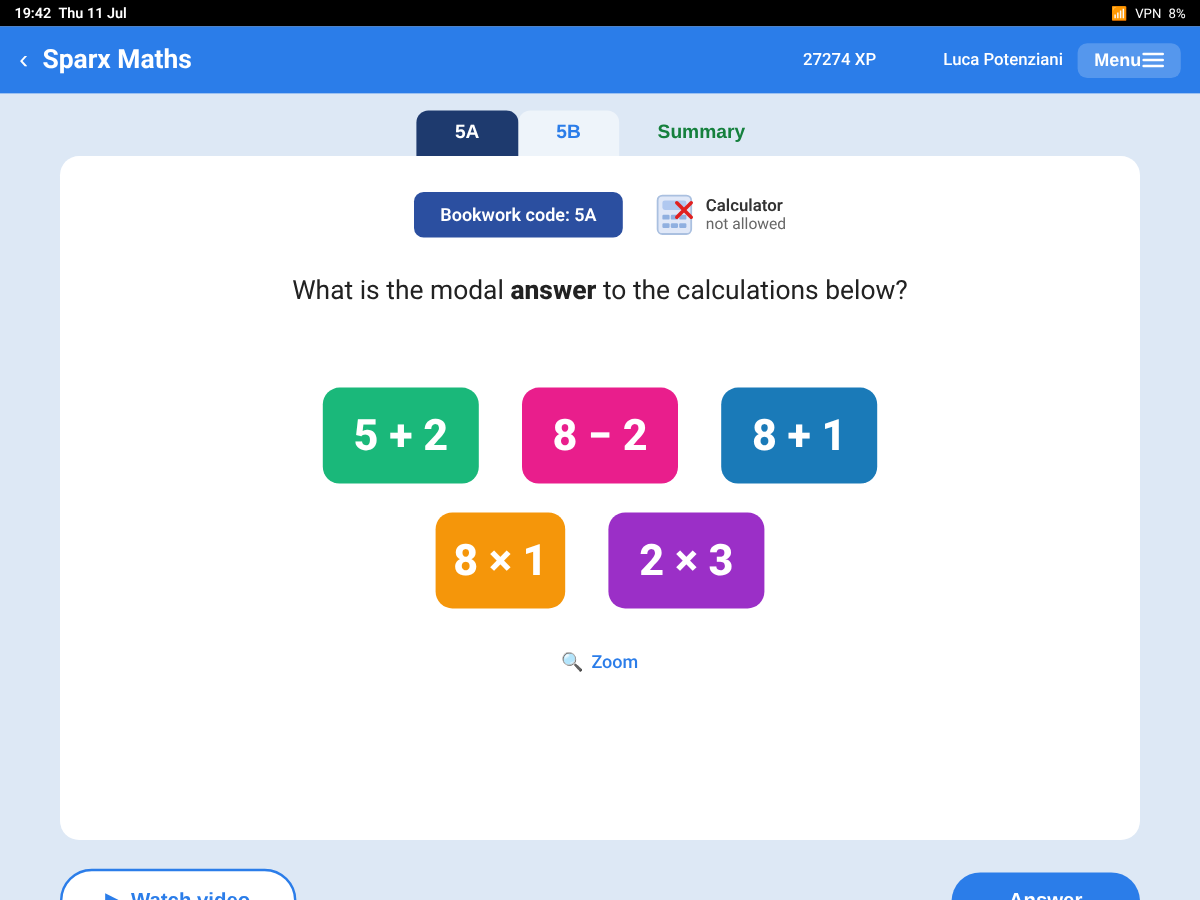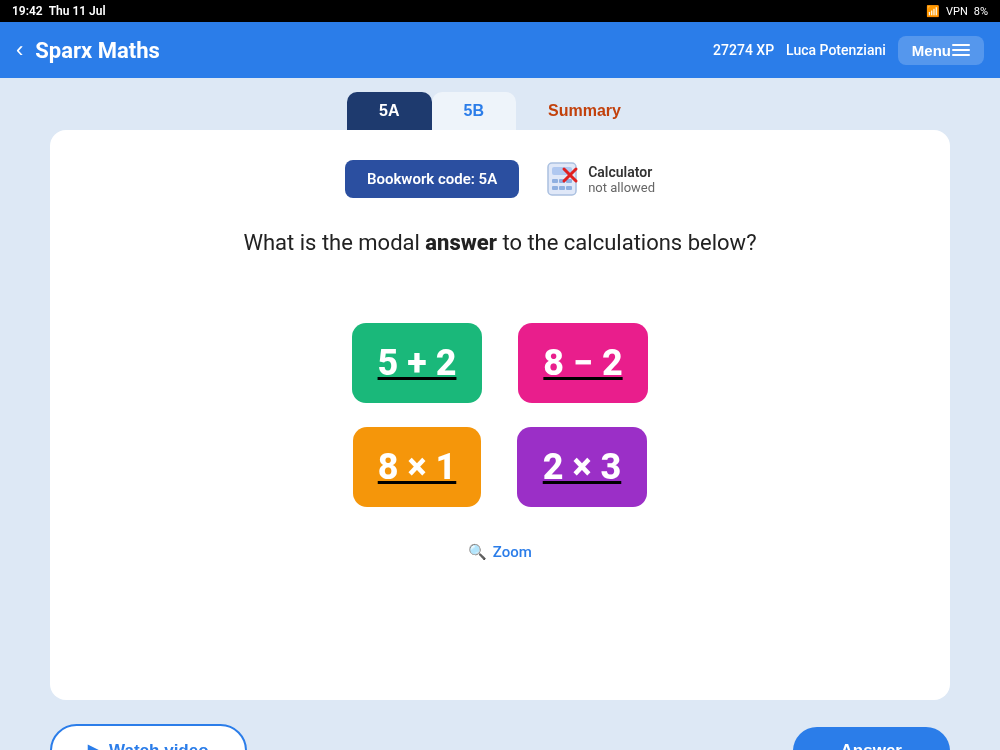--- a/index.html
+++ b/index.html
@@ -52,20 +52,21 @@
     }
     .header-xp {
       color: #fff;
       font-size: 14px;
       font-weight: 500;
     }
     .header-user {
       color: #fff;
       font-size: 14px;
       font-weight: 500;
+      margin-left: 44px;
     }
     .header-menu {
       background: rgba(255,255,255,0.2);
       border: none;
       border-radius: 8px;
       color: #fff;
       font-size: 15px;
       font-weight: 600;
       padding: 6px 14px;
       cursor: pointer;
@@ -94,21 +95,21 @@
     .tab-active {
       background: #1e3a6e;
       color: #fff;
     }
     .tab-inactive {
       background: rgba(255,255,255,0.5);
       color: #2b7de9;
     }
     .tab-summary {
       background: none;
-      color: #c2410c;
+      color: #15803d;
     }
 
     
     .main-card {
       background: #fff;
       border-radius: 16px;
       margin: 0 50px;
       padding: 30px 40px 30px 40px;
       min-height: 570px;
       position: relative;
@@ -162,36 +163,35 @@
       display: flex;
       flex-direction: column;
       align-items: center;
       gap: 24px;
       margin-bottom: 36px;
     }
     .tiles-row {
       display: flex;
       justify-content: center;
       gap: 36px;
-      text-decoration: underline;
     }
     .math-tile {
       border-radius: 14px;
       display: flex;
       align-items: center;
       justify-content: center;
       color: #fff;
       font-size: 36px;
       font-weight: 800;
       cursor: pointer;
     }
     .tile-green  { background: #1ab87a; width: 130px; height: 80px; }
     .tile-pink   { background: #e91e8c; width: 130px; height: 80px; }
     .tile-teal   { background: #1a7ab8; width: 130px; height: 80px; }
-    .tile-orange { background: #f5960a; width: 128px; height: 80px; }
+    .tile-orange { background: #f5960a; width: 108px; height: 80px; }
     .tile-purple { background: #9b2fc7; width: 130px; height: 80px; }
 
     
     .zoom-row {
       display: flex;
       justify-content: center;
       align-items: center;
       gap: 6px;
       color: #2b7de9;
       font-size: 15px;
@@ -302,20 +302,21 @@
   </div>
 
   <div class="question-text">
     <span>What is the modal </span><strong>answer</strong><span> to the calculations below?</span>
   </div>
 
   <div class="tiles-container">
     <div class="tiles-row">
       <div class="math-tile tile-green">5 + 2</div>
       <div class="math-tile tile-pink">8 − 2</div>
+      <div class="math-tile tile-teal">8 + 1</div>
     </div>
     <div class="tiles-row">
       <div class="math-tile tile-orange">8 × 1</div>
       <div class="math-tile tile-purple">2 × 3</div>
     </div>
   </div>
 
   <div class="zoom-row">
     <span>🔍</span>
     <span>Zoom</span>

